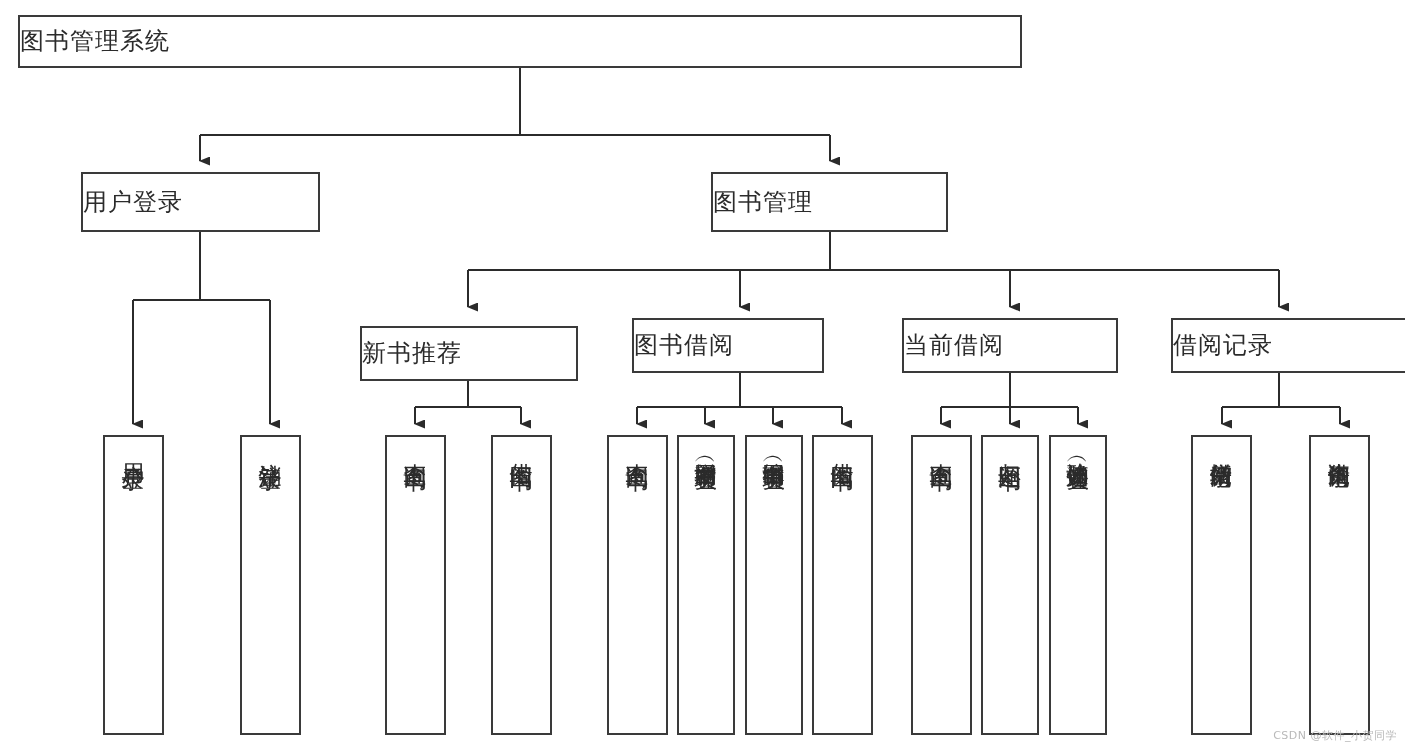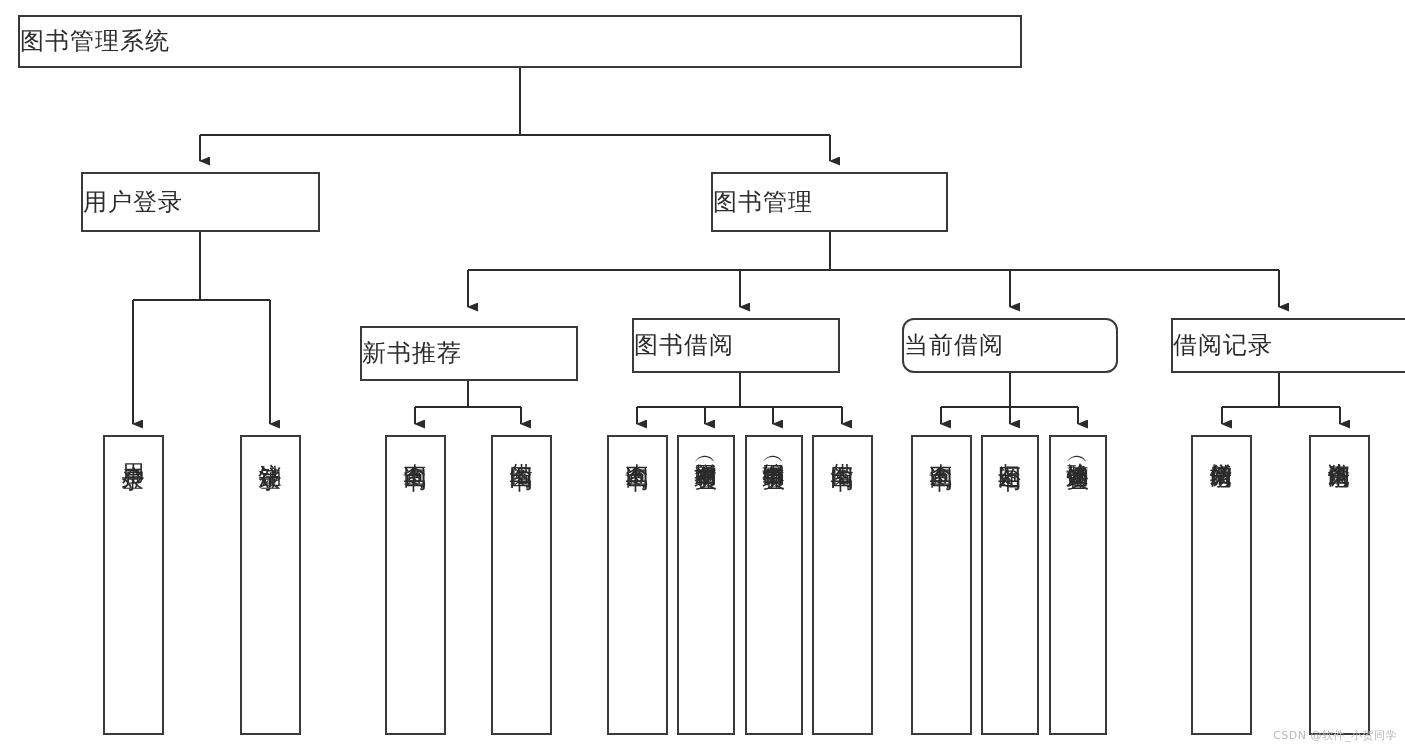--- a/index.html
+++ b/index.html
@@ -146,24 +146,24 @@
   <div class="node horiz" style="left:81px; top:172px; width:239px; height:60px;">
     <span class="node-label">用户登录</span>
   </div>
   <div class="node horiz" style="left:711px; top:172px; width:237px; height:60px;">
     <span class="node-label">图书管理</span>
   </div>
 
   <div class="node horiz" style="left:360px; top:318px; width:218px; height:55px;margin-top:8px;">
     <span class="node-label">新书推荐</span>
   </div>
-  <div class="node horiz" style="left:632px; top:318px; width:208px; height:55px;">
+  <div class="node horiz" style="left:632px; top:318px; width:192px; height:55px;">
     <span class="node-label">图书借阅</span>
   </div>
-  <div class="node horiz" style="left:902px; top:318px; width:216px; height:55px;border-radius:12px;">
+  <div class="node horiz" style="left:902px; top:318px; width:216px; height:55px;">
     <span class="node-label">当前借阅</span>
   </div>
   <div class="node horiz" style="left:1171px; top:318px; width:260px; height:55px;">
     <span class="node-label">借阅记录</span>
   </div>
 
   <div class="node vert" style="left:103px; top:435px; width:61px; height:300px;">
     <span class="node-label">用户登录</span>
   </div>
   <div class="node vert" style="left:240px; top:435px; width:61px; height:300px;">

